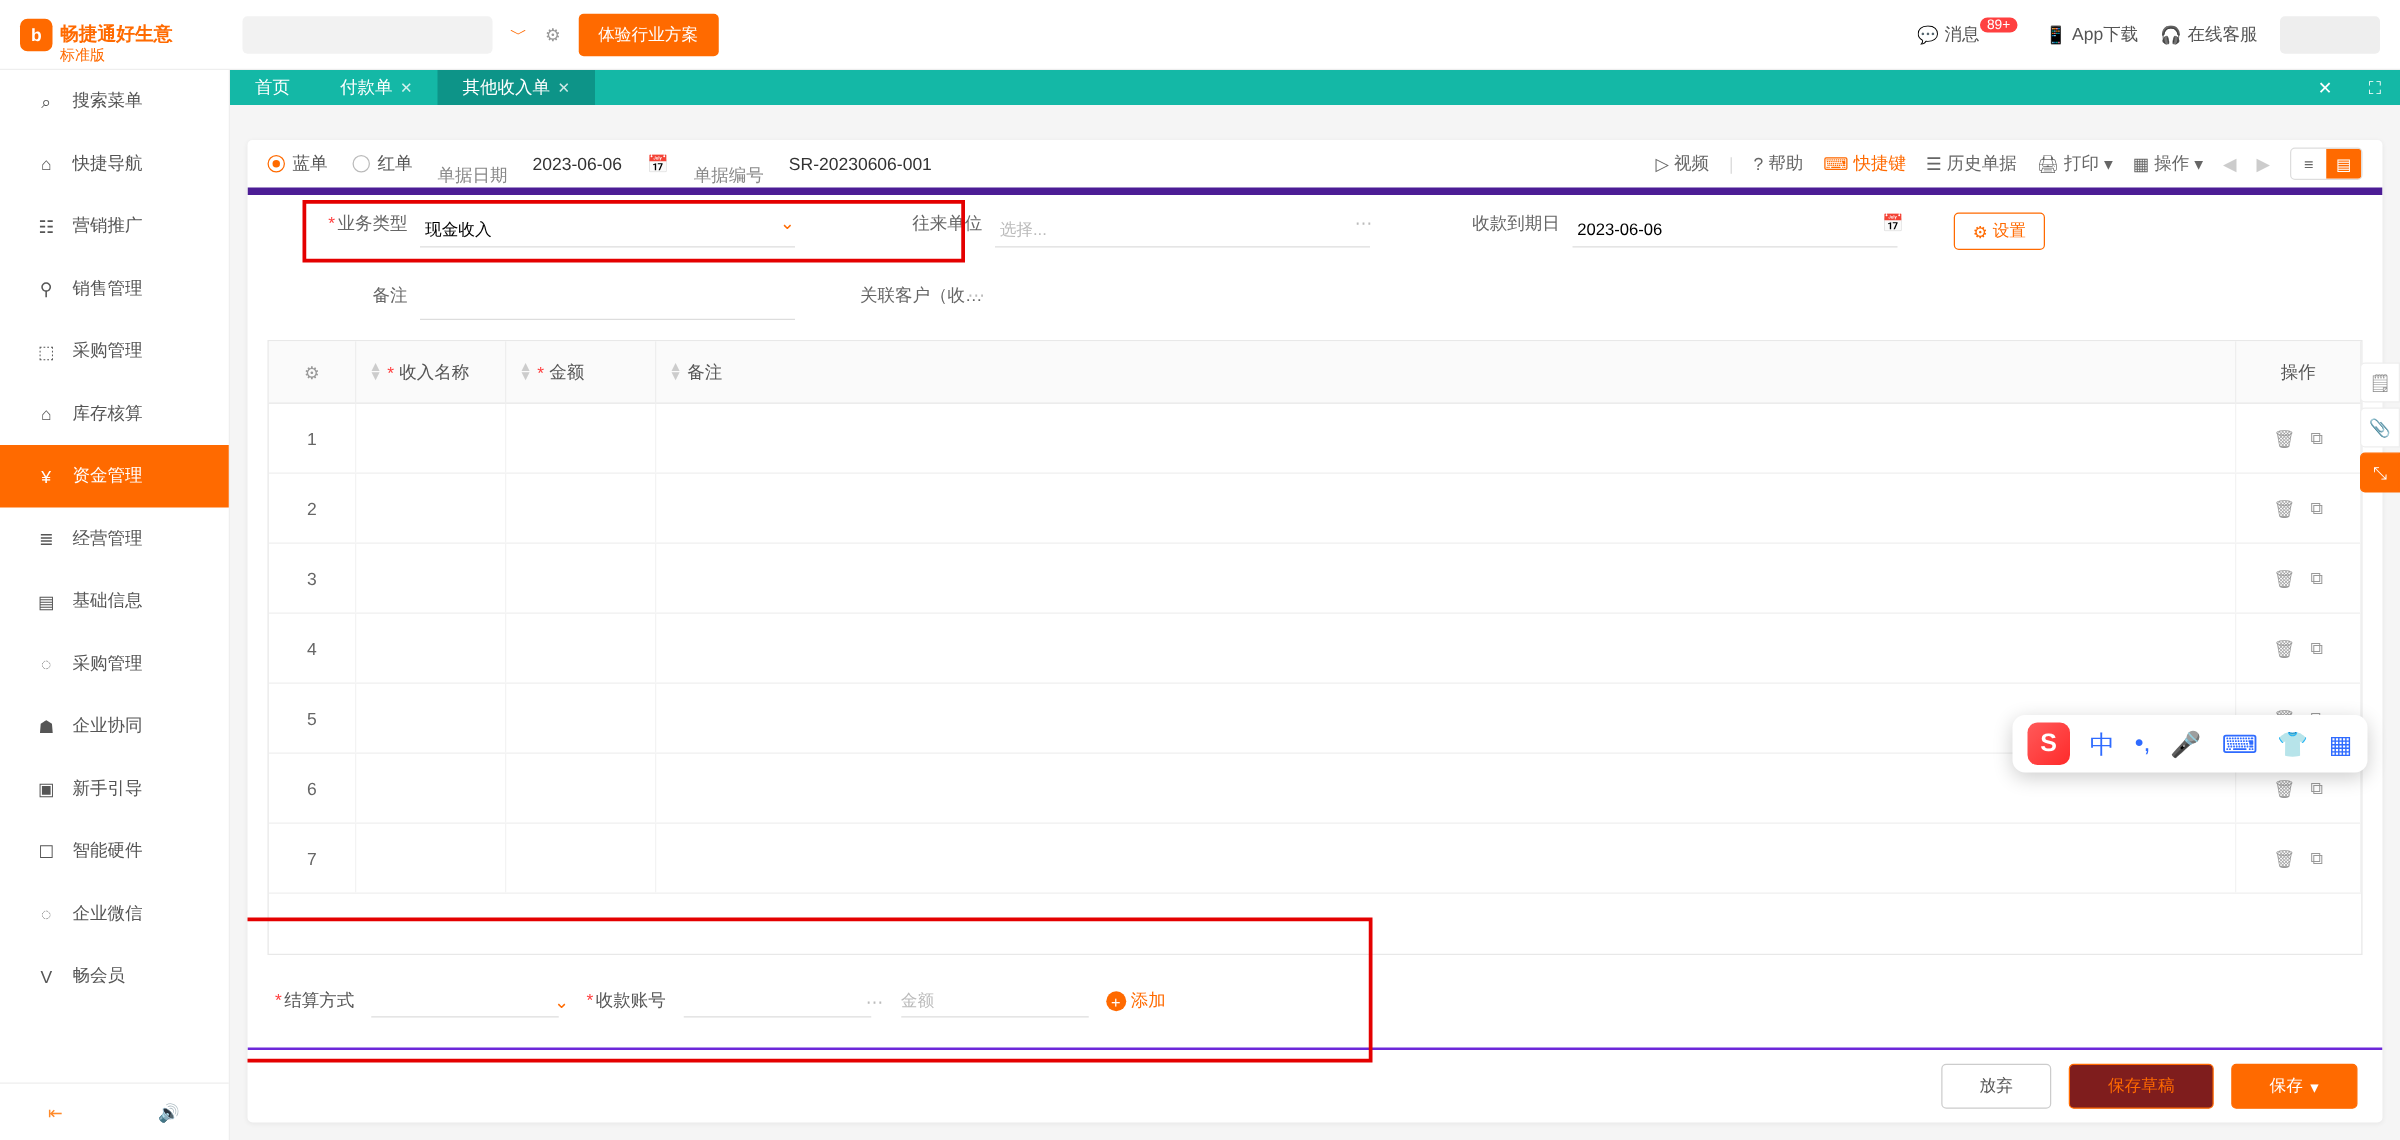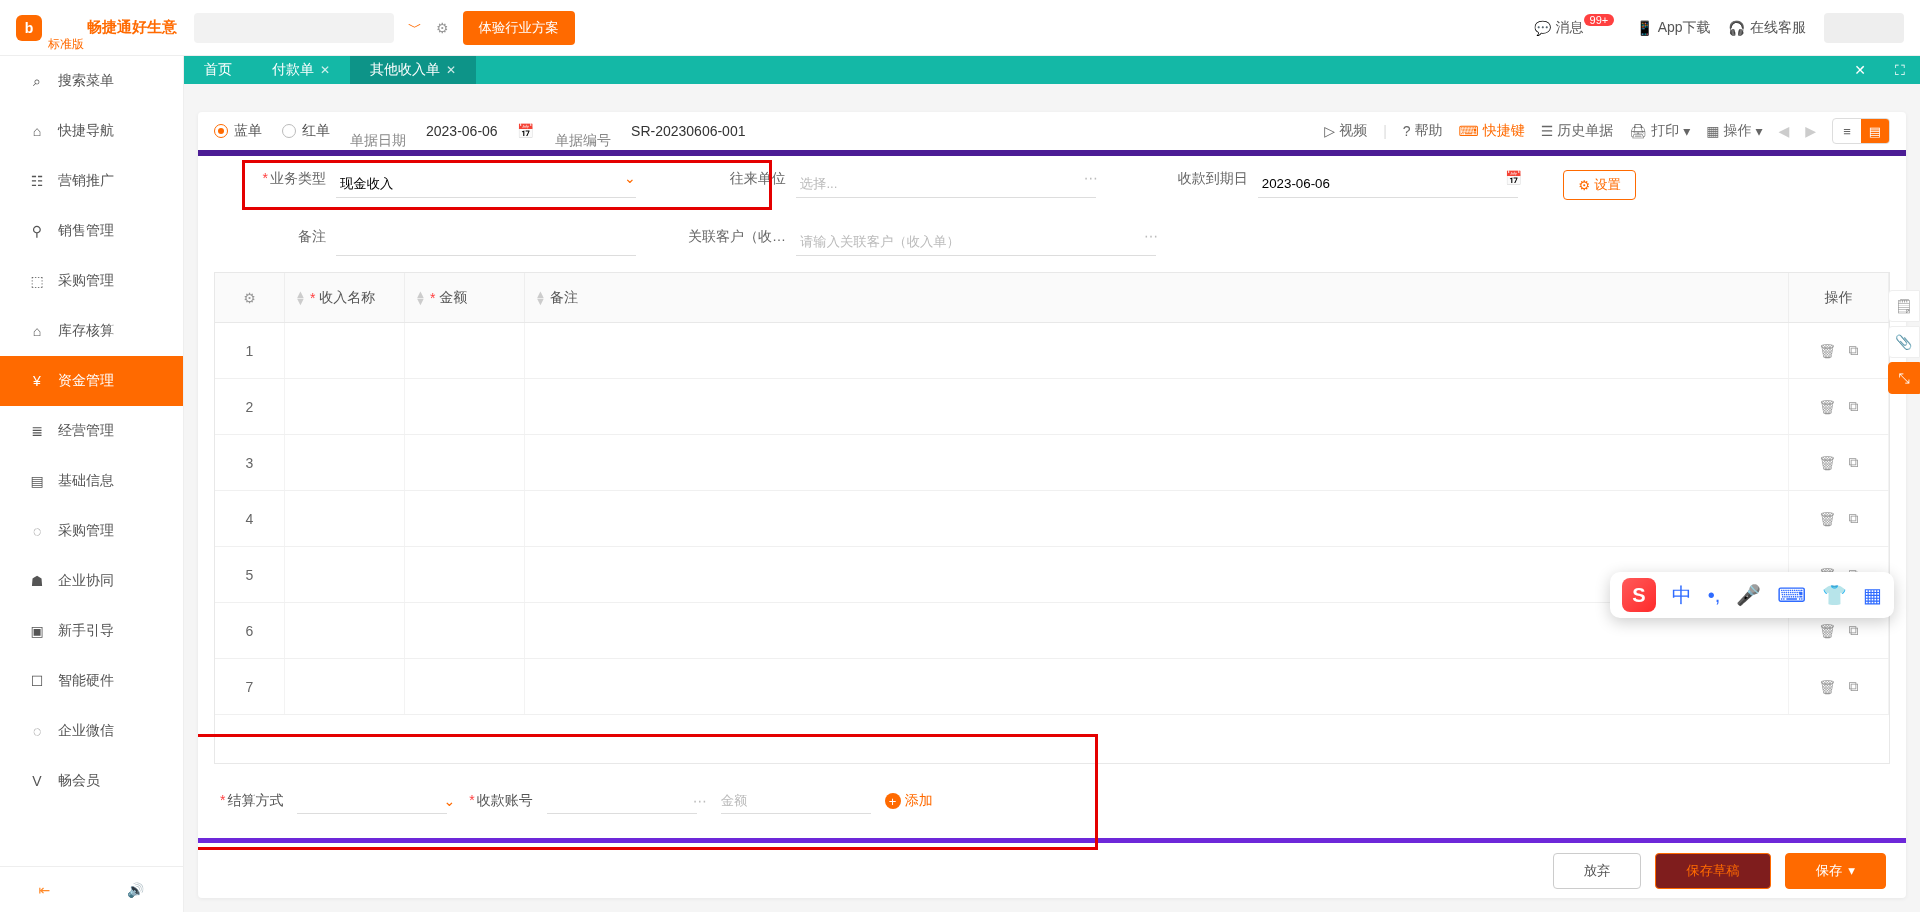--- a/index.html
+++ b/index.html
@@ -2,21 +2,21 @@
 <html><head>
 <meta charset="utf-8">
 <style>
 * { margin:0; padding:0; box-sizing:border-box; font-family:"Microsoft YaHei","PingFang SC",sans-serif; }
 body { background:#f5f5f5; width:1920px; height:912px; overflow:hidden; position:relative; font-size:14px; color:#333; }
 
 
 .topbar{position:absolute;left:0;top:0;right:0;height:56px;background:#fff;border-bottom:1px solid #eee;display:flex;align-items:center;padding:0 16px;}
 .topbar .logo{display:flex;align-items:center;gap:6px;width:168px;}
 .topbar .logo-badge{width:26px;height:26px;border-radius:6px;background:#ff6a00;display:flex;align-items:center;justify-content:center;color:#fff;font-weight:700;}
-.topbar .logo-text{color:#ff6a00;font-weight:600;font-size:15px;margin-left:39px;}
+.topbar .logo-text{color:#ff6a00;font-weight:600;font-size:15px;}
 .topbar .logo-sub{color:#ff6a00;font-size:12px;position:absolute;top:36px;left:48px;}
 .topbar .tenant{width:200px;height:30px;background:#f2f2f2;border-radius:4px;margin-left:10px;}
 .topbar .tenant-caret{color:#ff6a00;margin:0 14px;}
 .topbar .gear{color:#999;margin-right:14px;}
 .topbar .orange-btn{background:#ff6a00;color:#fff;border:none;border-radius:4px;height:34px;padding:0 16px;cursor:pointer;}
 .topbar .right{margin-left:auto;display:flex;align-items:center;gap:18px;color:#555;}
 .topbar .icon-btn{display:flex;align-items:center;gap:4px;cursor:pointer;}
 .topbar .msg-badge{background:#ff4040;color:#fff;font-size:11px;border-radius:10px;padding:0 6px;position:relative;top:-8px;left:-4px;}
 .topbar .avatar{width:80px;height:30px;background:#eee;border-radius:4px;}
 
@@ -87,21 +87,21 @@
 .settle{padding:24px 22px;display:flex;align-items:center;gap:14px;color:#555;}
 .settle .req{color:#ff4040;margin-right:2px;}
 .settle .sinput{border:none;border-bottom:1px solid #ddd;height:26px;width:150px;outline:none;background:transparent;}
 .settle .sinput::placeholder{color:#bbb;}
 .settle .caret{color:#ff6a00;margin-left:-18px;}
 .settle .dots{color:#bbb;margin-left:-18px;cursor:pointer;}
 .settle .add{color:#ff6a00;cursor:pointer;display:flex;align-items:center;gap:4px;}
 .settle .plus{width:16px;height:16px;border-radius:50%;background:#ff6a00;color:#fff;display:flex;align-items:center;justify-content:center;font-size:13px;line-height:1;}
 
 
-.panel-foot{height:60px;border-top:5px solid #6d28d9;display:flex;align-items:center;justify-content:flex-end;gap:14px;padding:0 20px;}
+.panel-foot{height:60px;border-top:2px solid #6d28d9;display:flex;align-items:center;justify-content:flex-end;gap:14px;padding:0 20px;}
 .btn{height:36px;padding:0 30px;border-radius:4px;cursor:pointer;display:flex;align-items:center;gap:6px;}
 .btn-ghost{background:#fff;border:1px solid #ccc;color:#555;}
 .btn-outl-o{background:#7f1d1d;border:1px solid #ff6a00;color:#ff6a00;}
 .btn-primary{background:#ff6a00;border:1px solid #ff6a00;color:#fff;}
 
 
 .rail{position:absolute;right:0;top:290px;display:flex;flex-direction:column;gap:4px;}
 .rail .r{width:32px;height:32px;background:#fff;border:1px solid #eee;border-radius:4px 0 0 4px;display:flex;align-items:center;justify-content:center;color:#888;cursor:pointer;}
 .rail .r.active{background:#ff6a00;color:#fff;border-color:#ff6a00;}
 
@@ -120,21 +120,21 @@
     <span class="logo-sub">标准版</span>
   </div>
   <div class="tenant"></div>
   <span class="tenant-caret">﹀</span>
   <span class="gear">⚙</span>
   <button class="orange-btn">体验行业方案</button>
   <div class="right">
     <span class="icon-btn">
       <span>💬</span>
       <span>消息</span>
-      <span class="msg-badge">99+</span>
+      <span class="msg-badge">89+</span>
     </span>
     <span class="icon-btn">
       <span>📱</span>
       <span>App下载</span>
     </span>
     <span class="icon-btn">
       <span>🎧</span>
       <span>在线客服</span>
     </span>
     <div class="avatar"></div>
@@ -300,21 +300,20 @@
         <span>⚙</span>
         <span>设置</span>
       </button>
 
     <div class="field">
       <span class="flabel">备注</span>
       <input class="finput" style="">
     </div>
     <div class="field wide">
       <span class="flabel">关联客户（收…</span>
-      <input class="finput" placeholder="请输入关联客户（收入单）" style="">
       <span class="dots">⋯</span>
     </div>
   </div>
 
   <div class="tbl-wrap">
     <div class="tbl-head">
       <div class="cell">
           <span class="gear">⚙</span>
         </div>
       <div class="cell">

